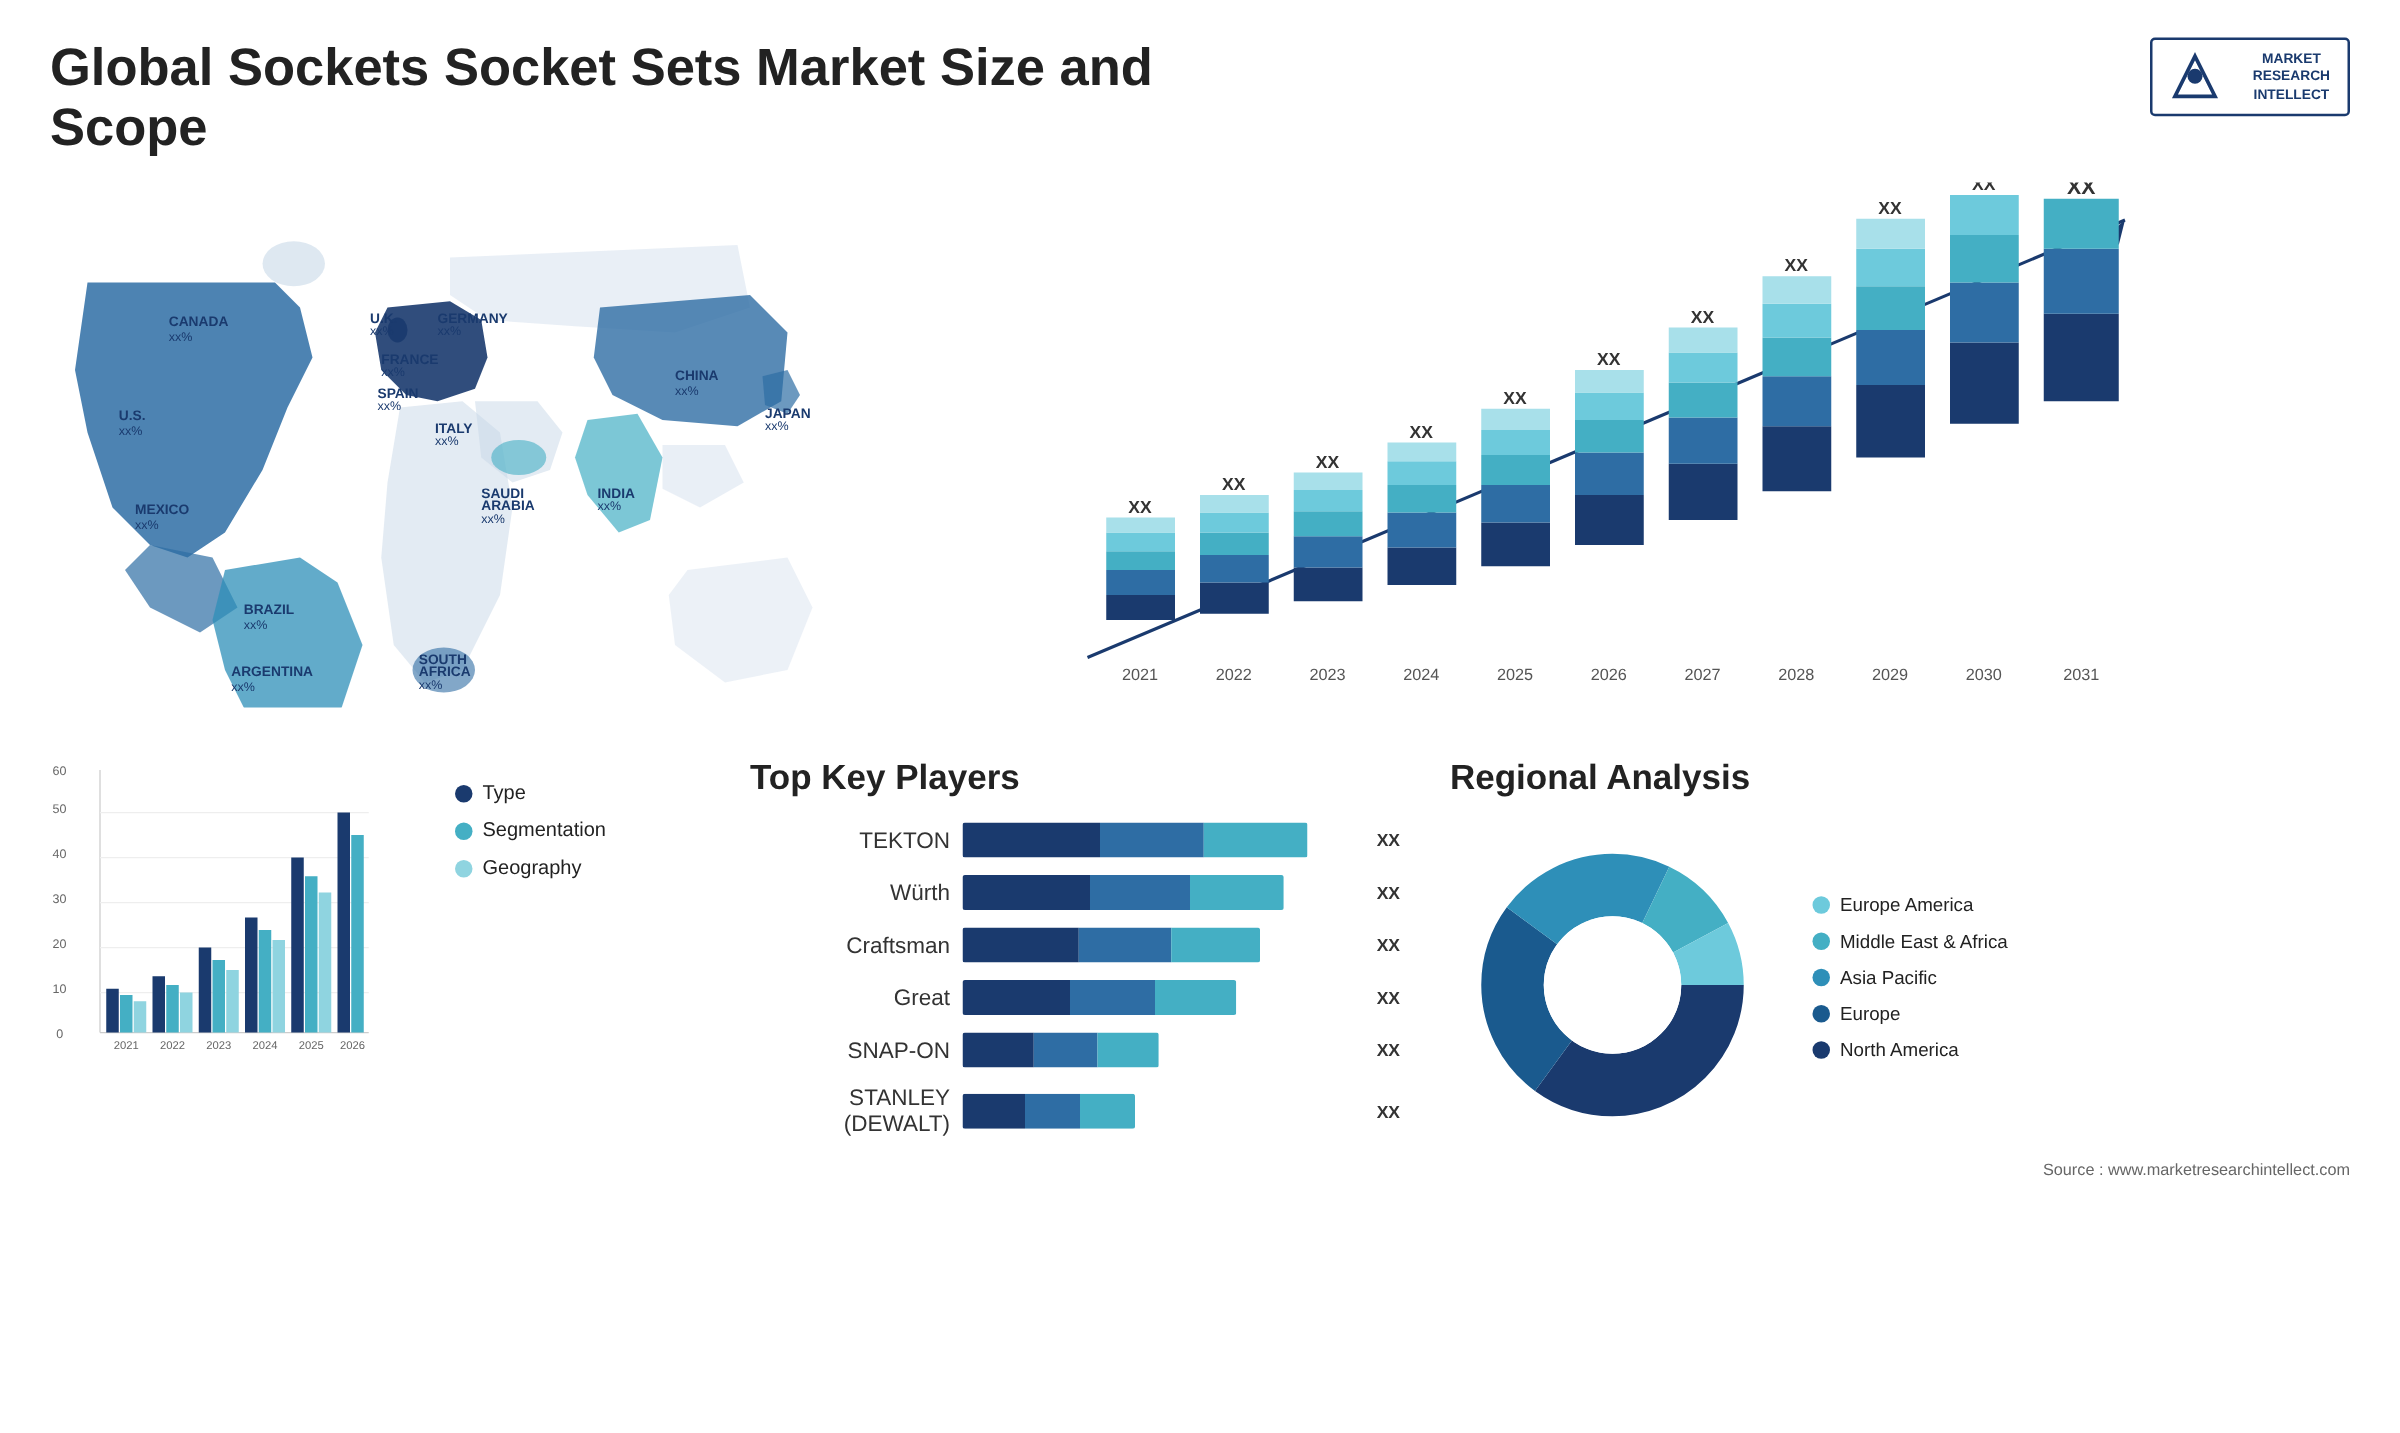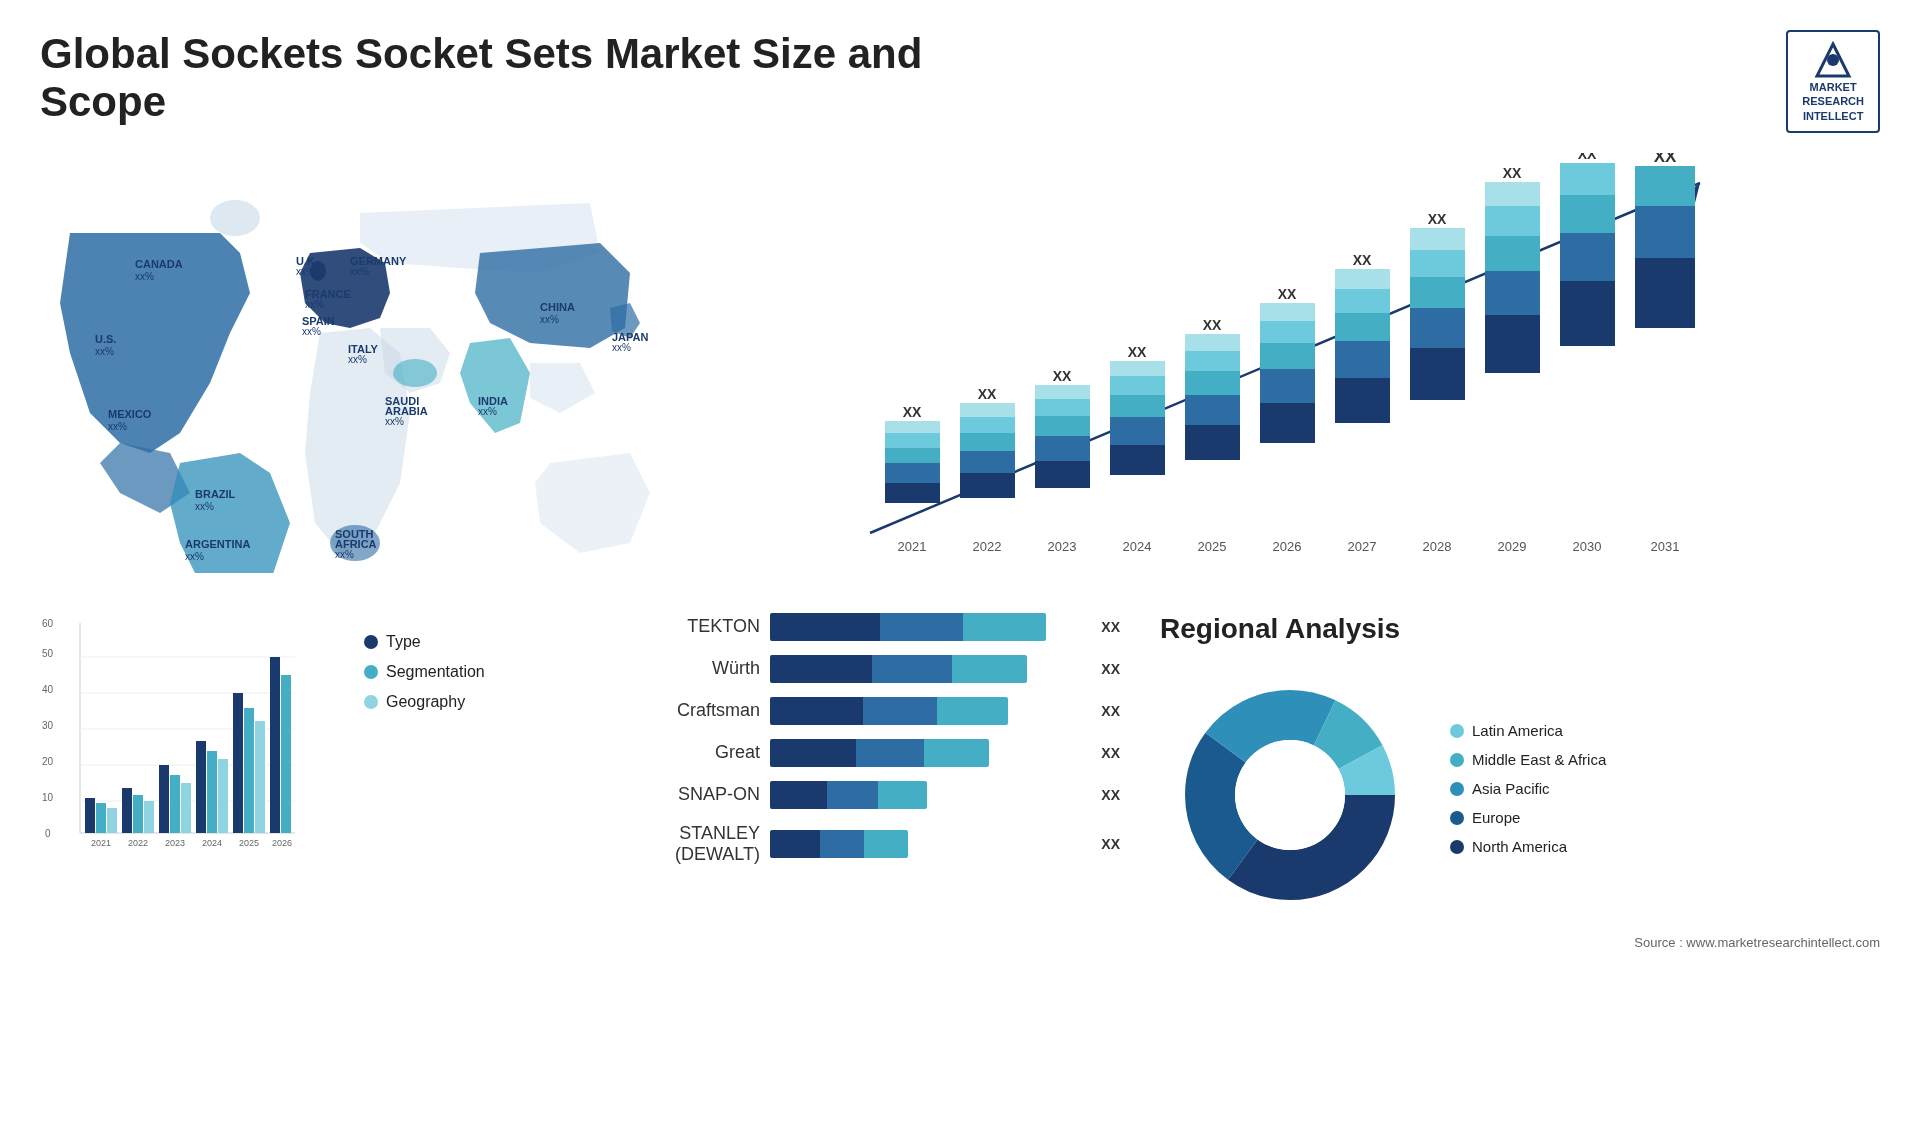--- a/index.html
+++ b/index.html
@@ -18,25 +18,26 @@
       margin-bottom: 20px;
     }
     .main-title {
       font-size: 42px;
       font-weight: 700;
       color: #222;
       max-width: 900px;
     }
     .logo-area {
       display: flex;
-      flex-direction: column;
+      flex-direction: row;
       align-items: center;
       border: 2px solid #1a3a6e;
       padding: 8px 14px;
       border-radius: 4px;
+      gap: 26px;
     }
     .logo-icon {
       width: 40px;
       height: 40px;
     }
     .logo-text {
       font-size: 11px;
       font-weight: 700;
       color: #1a3a6e;
       text-align: center;
@@ -455,20 +456,21 @@
         </div>
         <div class="legend-item">
           <div class="legend-dot" style="background:#8fd4e0"></div>
           <span>Geography</span>
         </div>
       </div>
     </div>
   </div>
 
   <div class="players-area">
+    <h2 class="section-title">Top Key Players</h2>
     <div class="players-chart">
 
       <div class="player-row">
         <div class="player-name">TEKTON</div>
         <div class="player-bar-wrap">
           <div class="player-bar" style="width:88%">
             <div class="player-bar-seg1" style="flex:40"></div>
             <div class="player-bar-seg2" style="flex:30"></div>
             <div class="player-bar-seg3" style="flex:30"></div>
           </div>
@@ -550,21 +552,21 @@
         <circle cx="130" cy="130" r="80" fill="none" stroke="#2e8fb8" stroke-width="50" stroke-dasharray="110.58 502.65" stroke-dashoffset="-301.59"></circle>
         <circle cx="130" cy="130" r="80" fill="none" stroke="#44afc4" stroke-width="50" stroke-dasharray="50.27 502.65" stroke-dashoffset="-412.17"></circle>
         <circle cx="130" cy="130" r="80" fill="none" stroke="#6dcadc" stroke-width="50" stroke-dasharray="40.21 502.65" stroke-dashoffset="-462.44"></circle>
 
         <circle cx="130" cy="130" r="55" fill="white"></circle>
       </svg>
 
       <div class="regional-legend">
         <div class="regional-legend-item">
           <div class="regional-dot" style="background:#6dcadc"></div>
-          <span>Latin America</span>
+          <span>Europe America</span>
         </div>
         <div class="regional-legend-item">
           <div class="regional-dot" style="background:#44afc4"></div>
           <span>Middle East &amp; Africa</span>
         </div>
         <div class="regional-legend-item">
           <div class="regional-dot" style="background:#2e8fb8"></div>
           <span>Asia Pacific</span>
         </div>
         <div class="regional-legend-item">

